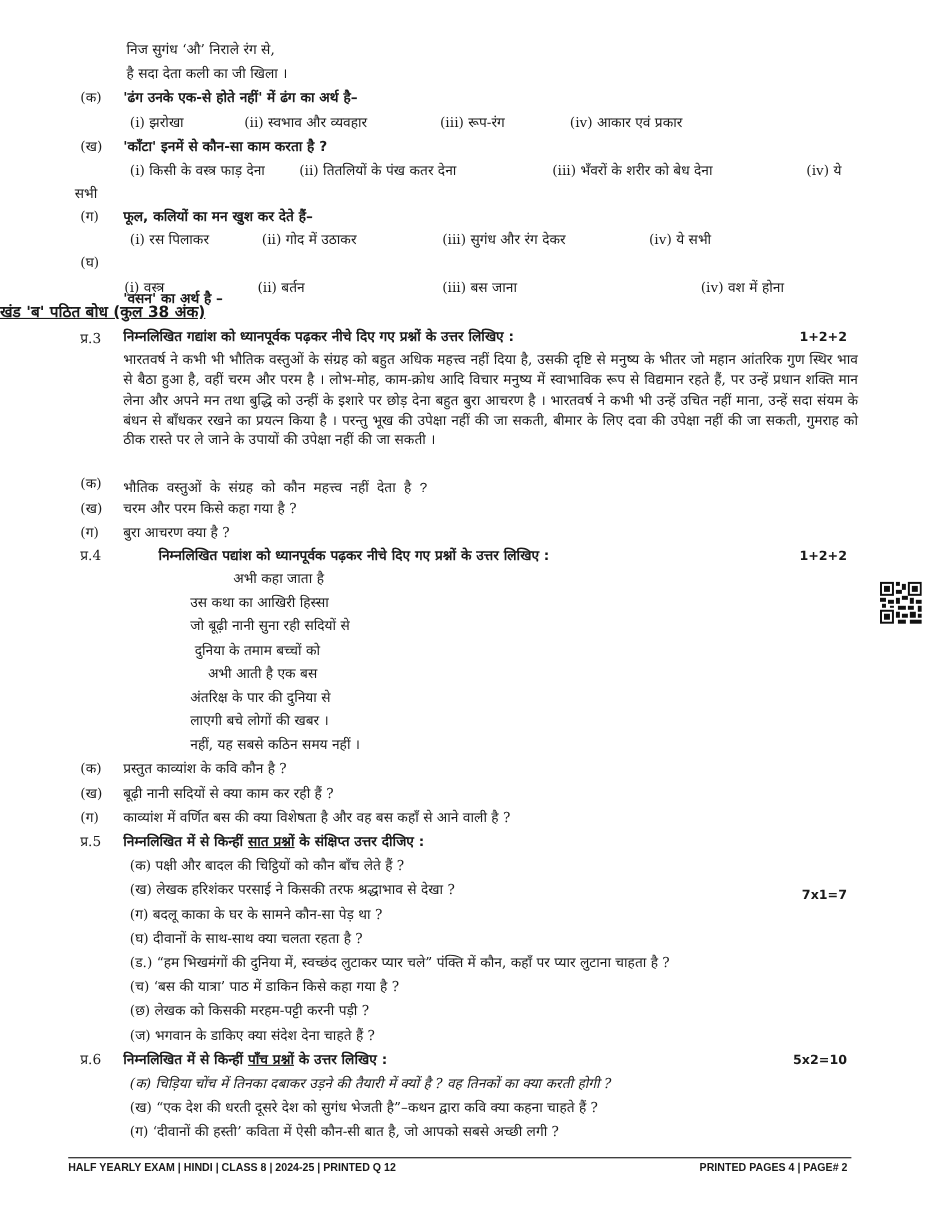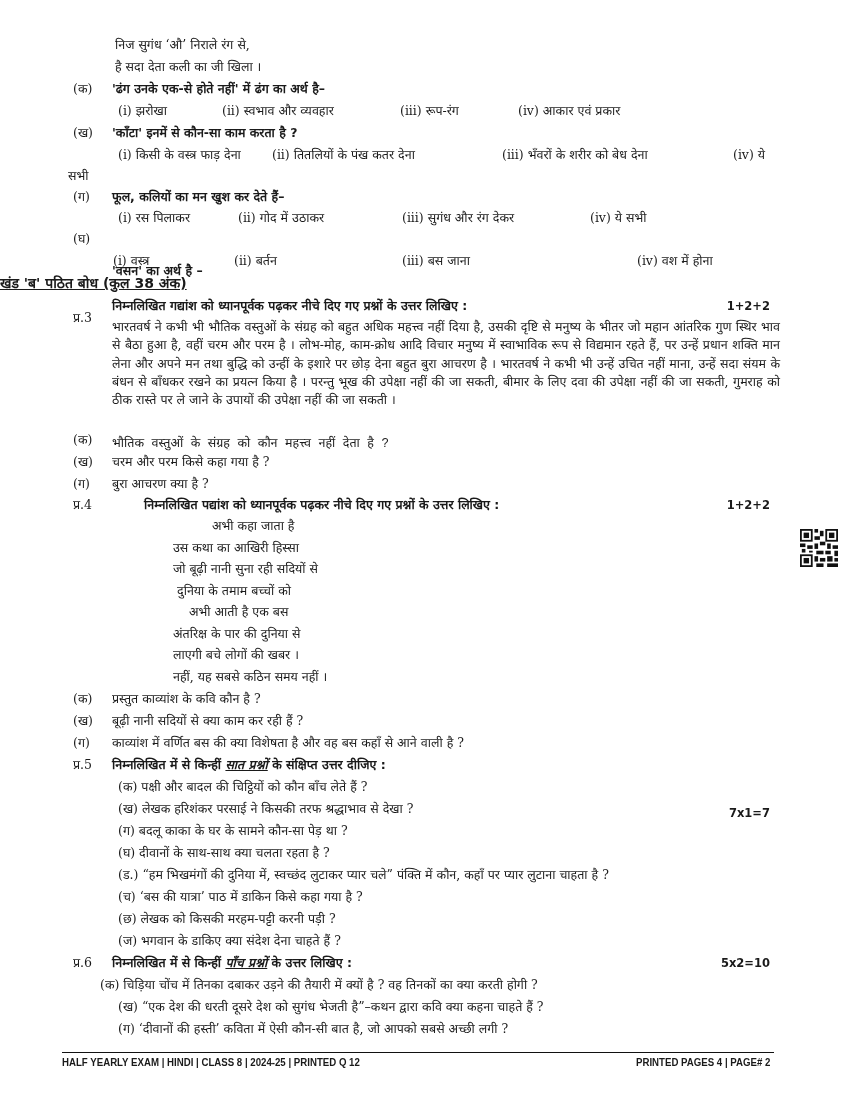--- a/index.html
+++ b/index.html
@@ -4,21 +4,21 @@
 <style>
   html, body { margin:0; padding:0; }
   body { width:850px; height:1100px; background:#ffffff; position:relative; overflow:hidden;
          font-family:"DejaVu Serif", serif; color:#1a1a1a; }
   .line { position:absolute; font-size:12.5px; white-space:nowrap; line-height:16px; }
   .bold { font-weight:bold; font-family:"DejaVu Sans", sans-serif; font-size:12.5px; }
   .marks { position:absolute; font-family:"DejaVu Sans", sans-serif; font-size:11.5px; font-weight:bold; right:80px; }
   .section-heading { position:absolute; left:0; width:700px; text-align:left; top:273px;
          font-family:"DejaVu Sans", sans-serif; font-weight:bold; font-size:14px; text-decoration:underline; }
   .para { position:absolute; left:112px; width:668px; top:318px; font-size:12.5px; line-height:18.3px; text-align:justify; }
-  .underline { text-decoration:underline;font-style:italic; }
+  .underline { text-decoration:underline; }
   .footer-rule { position:absolute; left:62px; width:712px; top:1052px; border-top:1.5px solid #111; }
   .footer { position:absolute; top:1056px; font-family:"Liberation Sans", sans-serif; font-weight:bold; font-size:10.5px; transform:scaleX(0.92); transform-origin:left; }
   .qr { position:absolute; left:800px; top:528px; width:38px; height:40px; }
 </style>
 </head>
 <body>
 
 <div class="line" style="left:115px;top:37px;">निज सुगंध ‘औ’ निराले रंग से,</div>
 <div class="line" style="left:115px;top:59px;">है सदा देता कली का जी खिला ।</div>
 
@@ -46,21 +46,21 @@
 
 <div class="line" style="left:73px;top:231px;">(घ)</div>
 <div class="line bold" style="left:112px;top:231px;margin-top:32px;">'वसन' का अर्थ है –</div>
 <div class="line" style="left:113px;top:253px;">(i) वस्त्र</div>
 <div class="line" style="left:234px;top:253px;">(ii) बर्तन</div>
 <div class="line" style="left:402px;top:253px;">(iii) बस जाना</div>
 <div class="line" style="left:637px;top:253px;">(iv) वश में होना</div>
 
 <div class="section-heading">खंड 'ब' पठित बोध (कुल 38 अंक)</div>
 
-<div class="line" style="left:73px;top:310px;">प्र.3</div>
+<div class="line" style="left:73px;top:300px;">प्र.3</div>
 <div class="line bold" style="left:112px;top:298px;">निम्नलिखित गद्यांश को ध्यानपूर्वक पढ़कर नीचे दिए गए प्रश्नों के उत्तर लिखिए :</div>
 <div class="marks" style="top:299px;">1+2+2</div>
 <div class="para">भारतवर्ष ने कभी भी भौतिक वस्तुओं के संग्रह को बहुत अधिक महत्त्व नहीं दिया है, उसकी दृष्टि से मनुष्य के भीतर जो महान आंतरिक गुण स्थिर भाव से बैठा हुआ है, वहीं चरम और परम है । लोभ-मोह, काम-क्रोध आदि विचार मनुष्य में स्वाभाविक रूप से विद्यमान रहते हैं, पर उन्हें प्रधान शक्ति मान लेना और अपने मन तथा बुद्धि को उन्हीं के इशारे पर छोड़ देना बहुत बुरा आचरण है । भारतवर्ष ने कभी भी उन्हें उचित नहीं माना, उन्हें सदा संयम के बंधन से बाँधकर रखने का प्रयत्न किया है । परन्तु भूख की उपेक्षा नहीं की जा सकती, बीमार के लिए दवा की उपेक्षा नहीं की जा सकती, गुमराह को ठीक रास्ते पर ले जाने के उपायों की उपेक्षा नहीं की जा सकती ।</div>
 <div class="line" style="left:73px;top:432px;">(क)</div>
 <div class="line" style="left:112px;top:436px;font-family:Liberation Mono, monospace;">भौतिक वस्तुओं के संग्रह को कौन महत्त्व नहीं देता है ?</div>
 <div class="line" style="left:73px;top:454px;">(ख)</div>
 <div class="line" style="left:112px;top:454px;">चरम और परम किसे कहा गया है ?</div>
 <div class="line" style="left:73px;top:476px;">(ग)</div>
 <div class="line" style="left:112px;top:476px;text-align:center;">बुरा आचरण क्या है ?</div>
 
@@ -126,19 +126,19 @@
 <div class="line" style="left:118px;top:823px;">(ग) बदलू काका के घर के सामने कौन-सा पेड़ था ?</div>
 <div class="line" style="left:118px;top:845px;">(घ) दीवानों के साथ-साथ क्या चलता रहता है ?</div>
 <div class="line" style="left:118px;top:867px;">(ड.) “हम भिखमंगों की दुनिया में, स्वच्छंद लुटाकर प्यार चले” पंक्ति में कौन, कहाँ पर प्यार लुटाना चाहता है ?</div>
 <div class="line" style="left:118px;top:889px;">(च) ‘बस की यात्रा’ पाठ में डाकिन किसे कहा गया है ?</div>
 <div class="line" style="left:118px;top:911px;">(छ) लेखक को किसकी मरहम-पट्टी करनी पड़ी ?</div>
 <div class="line" style="left:118px;top:933px;">(ज) भगवान के डाकिए क्या संदेश देना चाहते हैं ?</div>
 
 <div class="line" style="left:73px;top:955px;">प्र.6</div>
 <div class="line bold" style="left:112px;top:955px;"><span>निम्नलिखित में से किन्हीं </span><span class="underline">पाँच प्रश्नों</span><span> के उत्तर लिखिए :</span></div>
 <div class="marks" style="top:956px;text-align:center;">5x2=10</div>
-<div class="line" style="left:100px;top:977px;">(क) चिड़िया चोंच में तिनका दबाकर उड़ने की तैयारी में क्यों है ? वह तिनकों का क्या करती होगी ?</div>
+<div class="line" style="left:118px;top:977px;font-style:italic;">(क) चिड़िया चोंच में तिनका दबाकर उड़ने की तैयारी में क्यों है ? वह तिनकों का क्या करती होगी ?</div>
 <div class="line" style="left:118px;top:999px;">(ख) “एक देश की धरती दूसरे देश को सुगंध भेजती है”–कथन द्वारा कवि क्या कहना चाहते हैं ?</div>
 <div class="line" style="left:118px;top:1021px;">(ग) ‘दीवानों की हस्ती’ कविता में ऐसी कौन-सी बात है, जो आपको सबसे अच्छी लगी ?</div>
 
 <div class="footer-rule"></div>
 <div class="footer" style="left:62px;">HALF YEARLY EXAM | HINDI | CLASS 8 | 2024-25 | PRINTED Q 12</div>
 <div class="footer" style="left:636px;">PRINTED PAGES 4 | PAGE# 2</div>
 
 </body></html>

